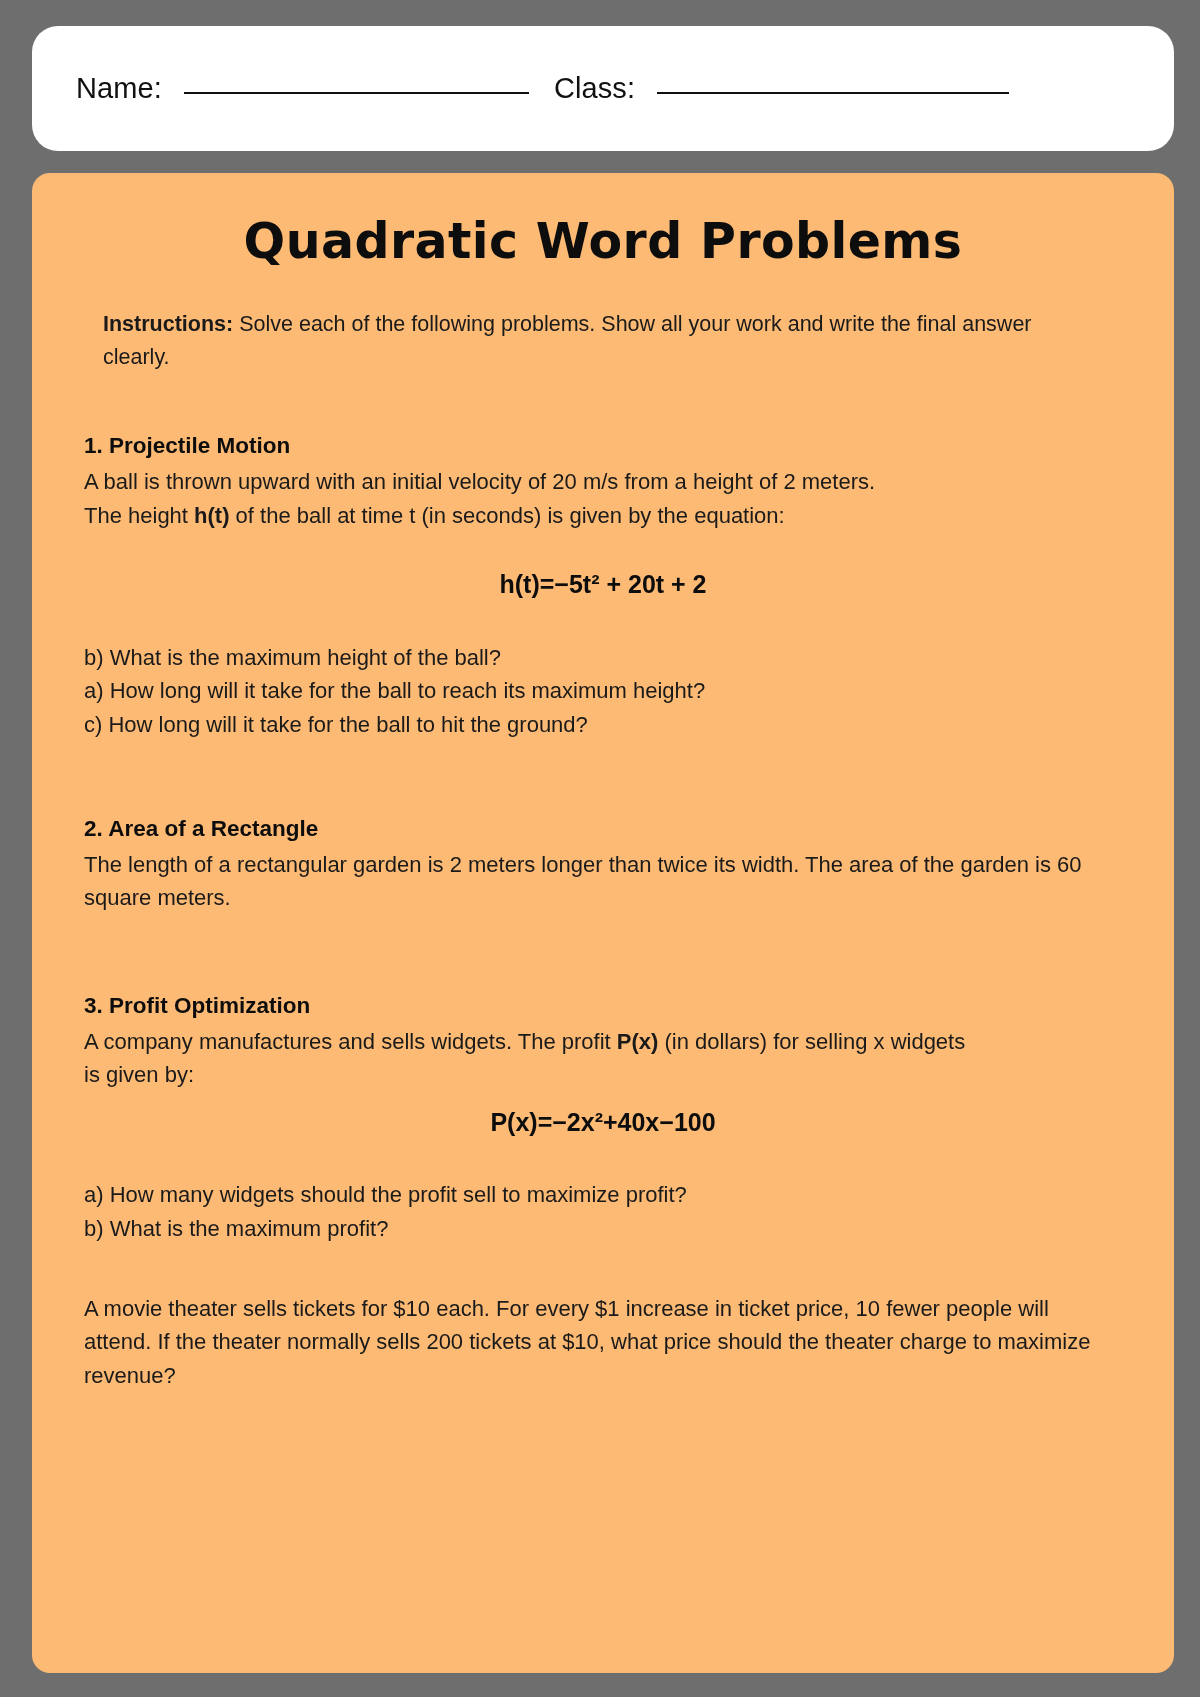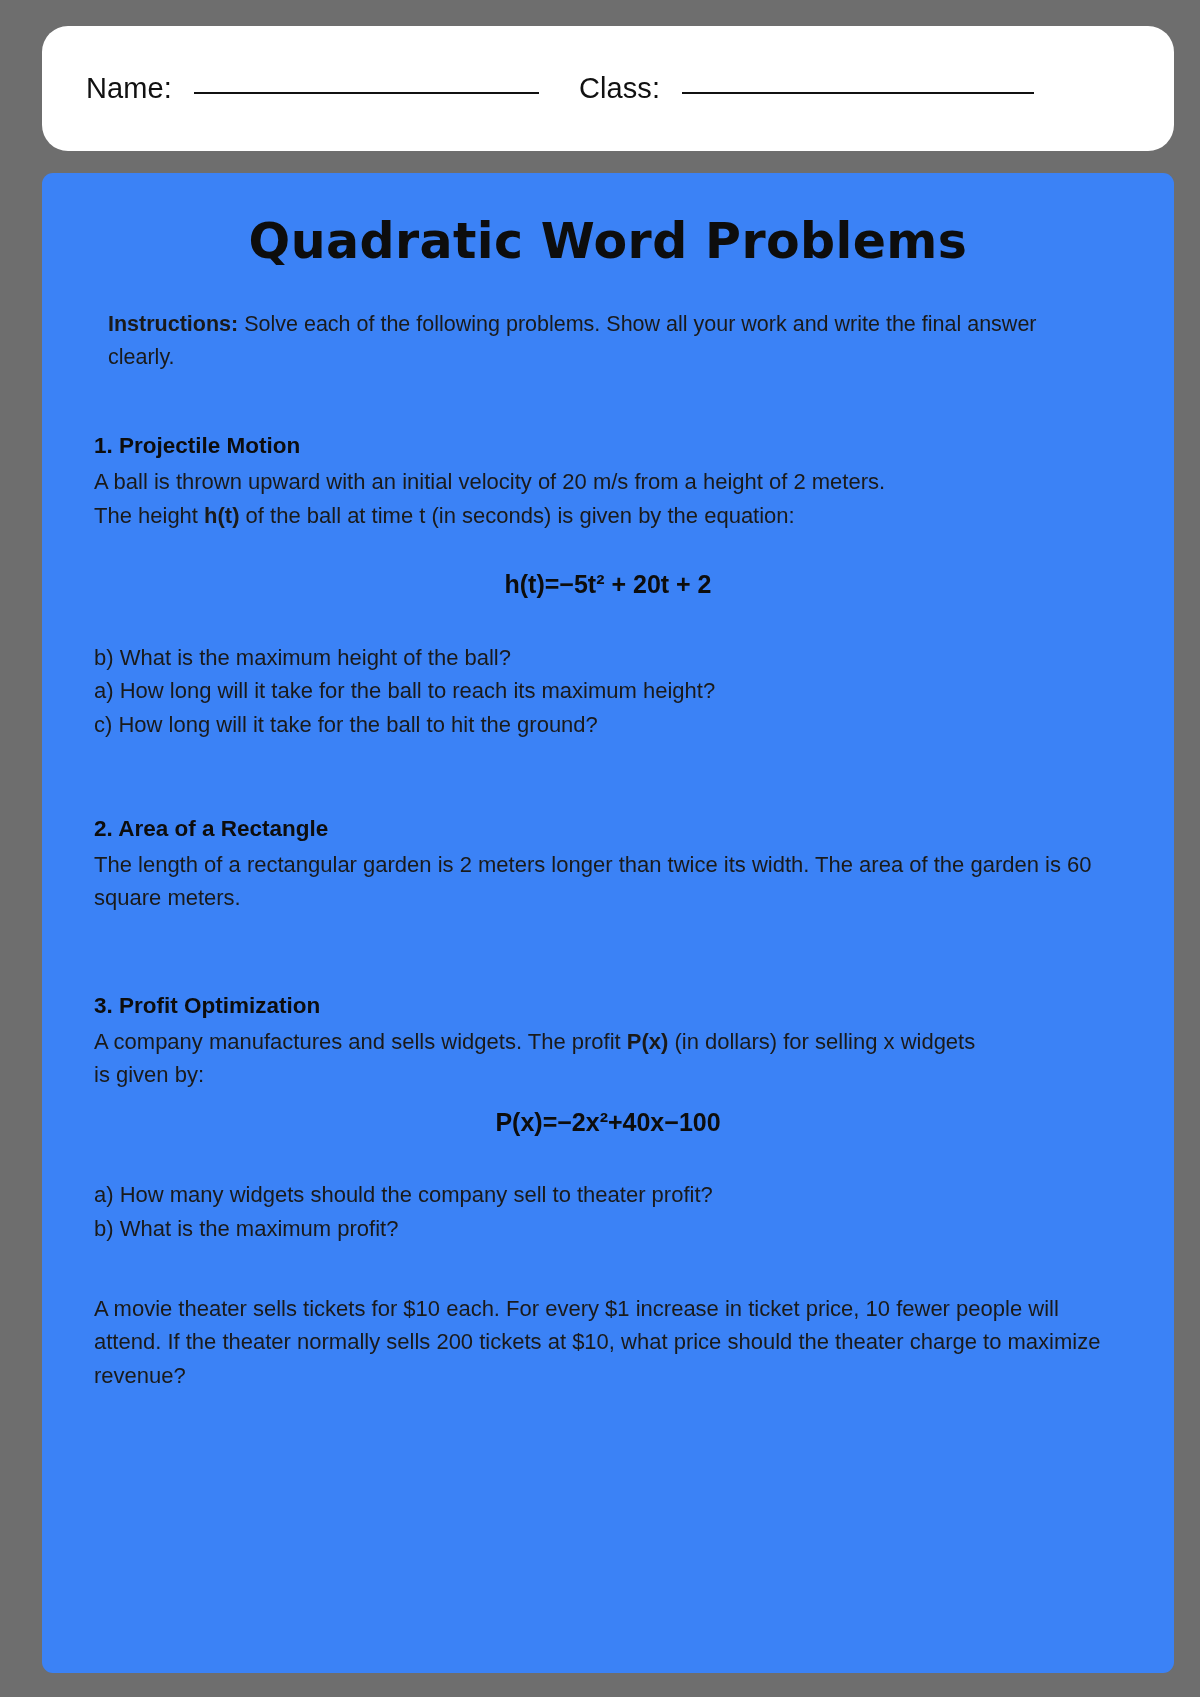--- a/index.html
+++ b/index.html
@@ -10,21 +10,21 @@
     width: 1200px;
     height: 1697px;
     background: #6e6e6e;
     font-family: "Liberation Sans", sans-serif;
     -webkit-font-smoothing: antialiased;
   }
   .page {
     width: 1200px;
     height: 1697px;
     box-sizing: border-box;
-    padding: 26px 26px 24px 42px;
+    padding: 26px 26px 24px 32px;
     display: flex;
     flex-direction: column;
   }
 
   
   .header-card {
     background: #ffffff;
     border-radius: 26px;
     height: 125px;
     flex: 0 0 125px;
@@ -46,26 +46,26 @@
   .rule {
     display: inline-block;
     border-bottom: 2.6px solid #111111;
     height: 1px;
     margin-left: 22px;
     position: relative;
     top: -4px;
   }
   .rule-name { width: 345px; }
   .rule-class { width: 352px; }
-  .field-class { margin-left: 40px; }
+  .field-class { margin-left: 25px; }
 
   
   .sheet {
-    background: #3b82f6;
-    border-radius: 11px;
+    background: #fdba74;
+    border-radius: 18px;
     margin-top: 22px;
     flex: 1 1 auto;
     box-sizing: border-box;
     padding: 30px 52px 40px 52px;
     overflow: hidden;
   }
 
   .title {
     text-align: center;
     font-family: "DejaVu Sans", sans-serif;
@@ -171,21 +171,21 @@
     </div>
 
     <div class="problem problem-3">
       <div class="problem-heading">3. Profit Optimization</div>
       <p class="problem-body">
         <span>A company manufactures and sells widgets. The profit </span><b>P(x)</b><span> (in dollars) for selling  x widgets</span><br>
         <span> is given by:</span>
       </p>
       <div class="equation equation-tight">P(x)=−2x²+40x−100</div>
       <div class="subquestions">
-        <p class="subq">a) How many widgets should the company sell to theater profit?</p>
+        <p class="subq">a) How many widgets should the profit sell to maximize profit?</p>
         <p class="subq">b) What is the maximum profit?</p>
       </div>
     </div>
 
     <div class="problem problem-4">
       <p class="problem-body">A movie theater sells tickets for $10 each. For every $1 increase in ticket price, 10 fewer people will attend. If the theater normally sells 200 tickets at $10, what price should the theater charge to maximize revenue?</p>
     </div>
 
   </div>
 </div>

